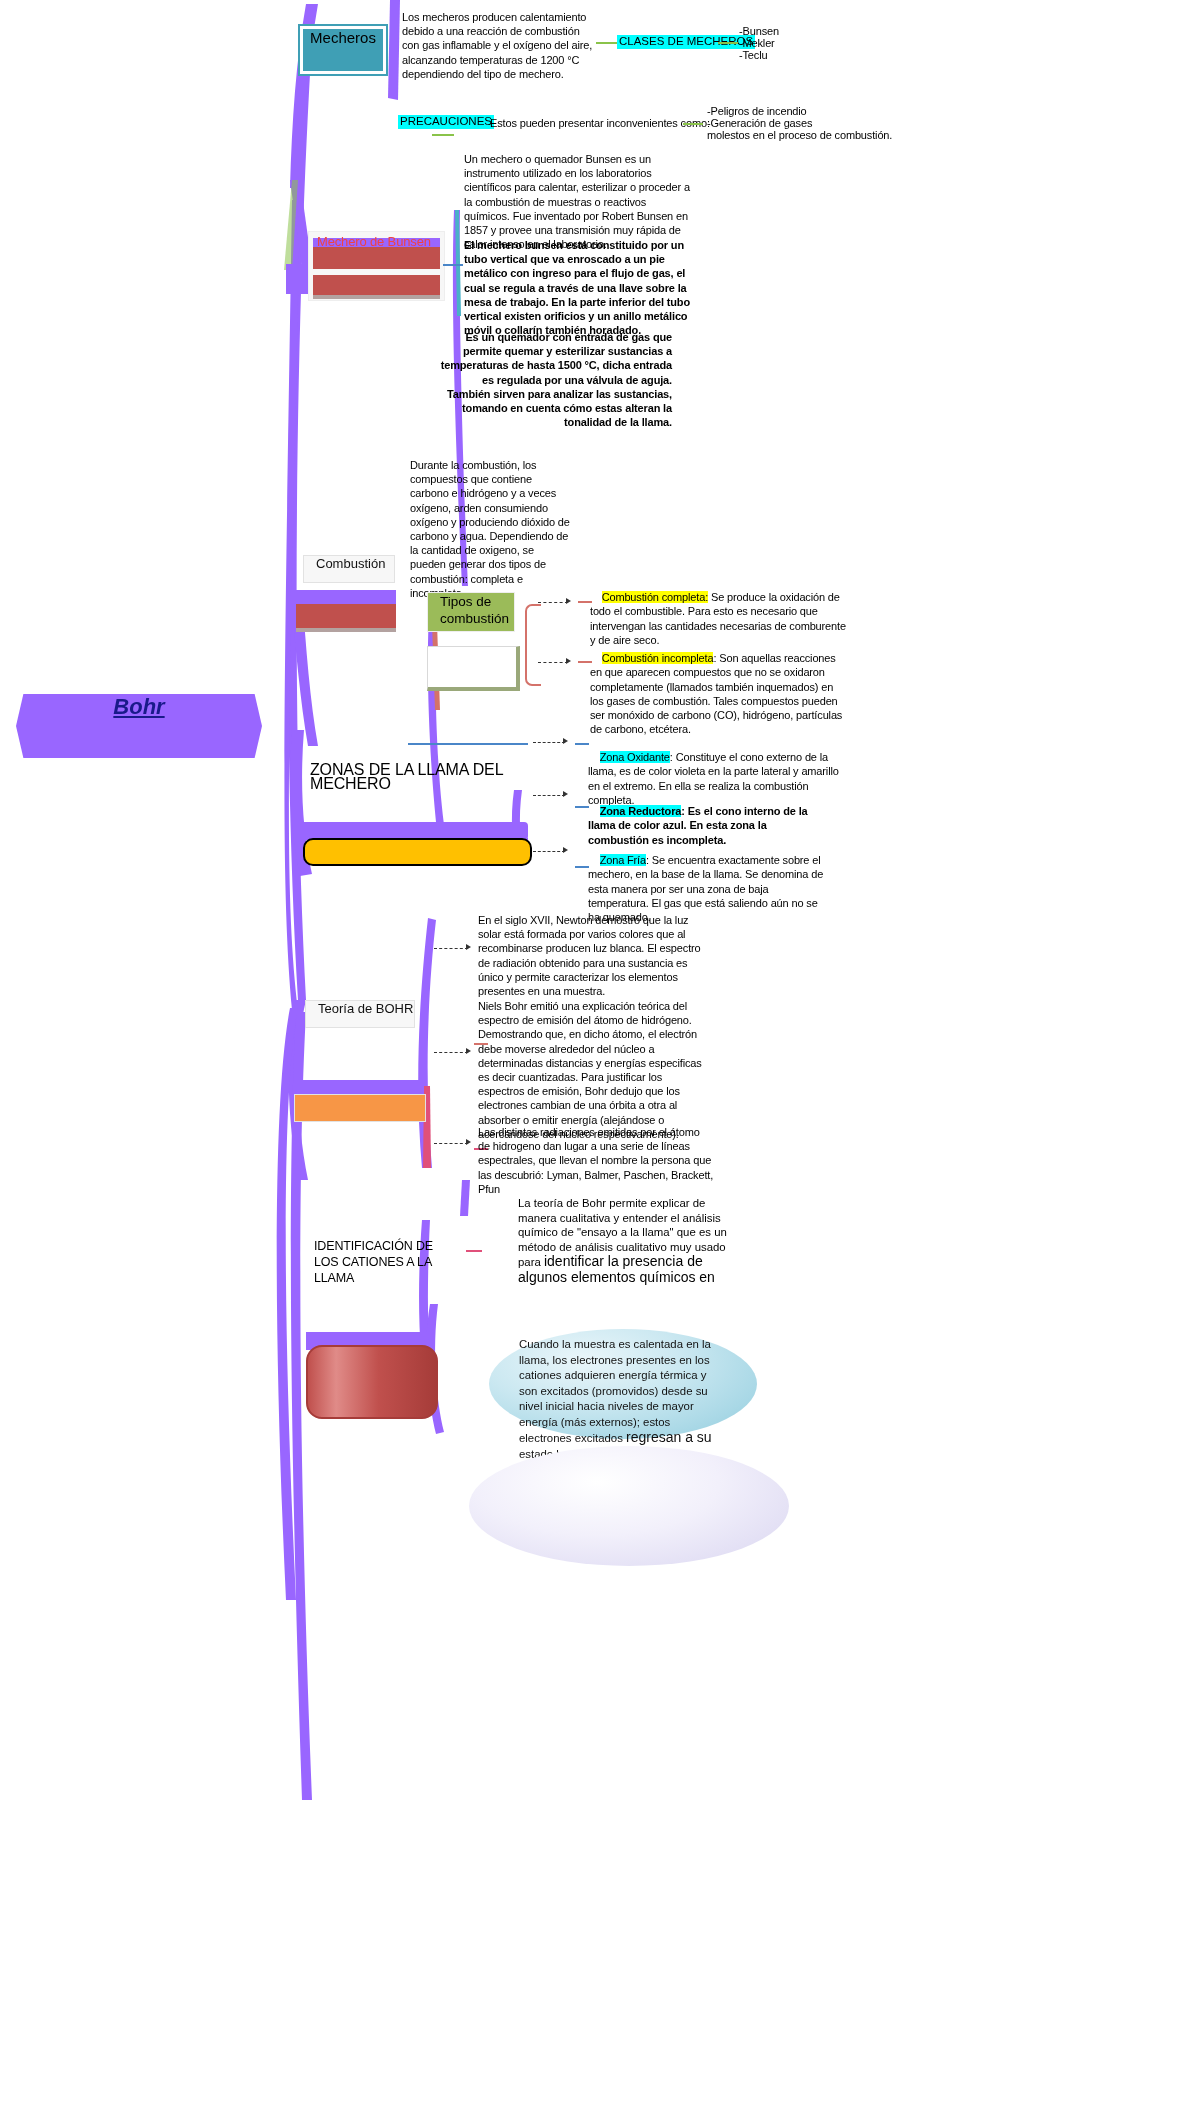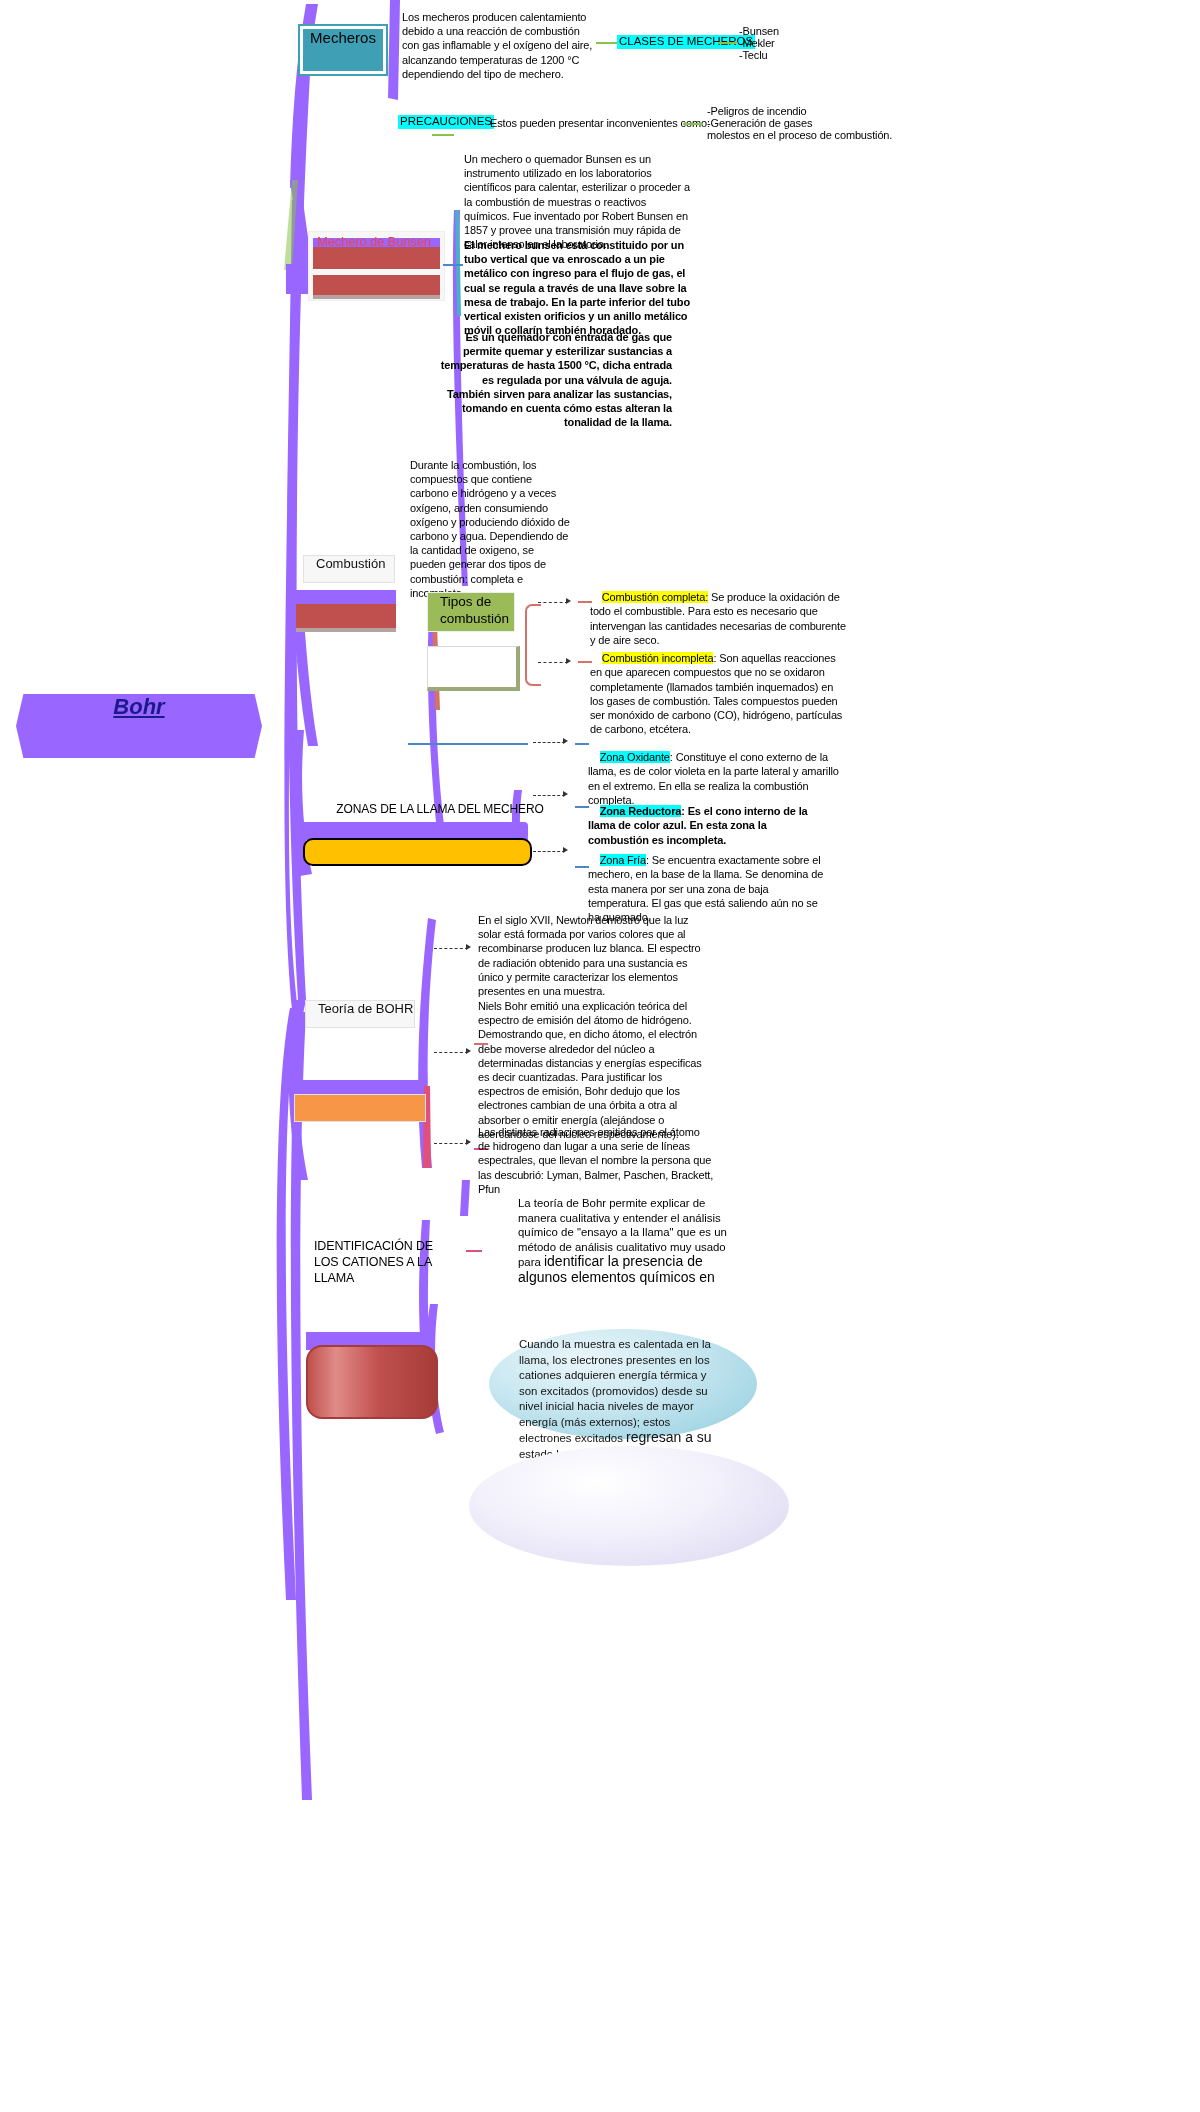--- a/index.html
+++ b/index.html
@@ -247,21 +247,21 @@
   </div>
 
   <svg class="abs" style="left:282px;top:720px;" width="260" height="180">
     <path d="M 10 10 C 6 60, 8 110, 18 156 L 30 154 C 20 110, 18 60, 22 10 Z" fill="#9966ff"></path>
     <path d="M 232 70 C 228 100, 230 120, 236 142 L 244 140 C 238 120, 236 100, 240 70 Z" fill="#9966ff"></path>
     <rect x="228" y="118" width="18" height="20" fill="#9966ff"></rect>
   </svg>
 
   <div class="abs line-blue" style="left:408px;top:743px;width:120px;"></div>
 
-  <div class="abs txt" style="left:310px;top:802px;width:260px;font-size:12px;text-align:center;">ZONAS DE LA LLAMA DEL MECHERO</div>
+  <div class="abs txt" style="left:310px;top:763px;width:260px;font-size:16px;">ZONAS DE LA LLAMA DEL MECHERO</div>
 
   <div class="abs bar-purple" style="left:300px;top:822px;width:228px;height:18px;border-radius:4px;"></div>
   <div class="abs bar-gold" style="left:303px;top:838px;width:225px;height:24px;"></div>
 
   <div class="abs dash" style="left:533px;top:742px;width:32px;"></div>
   <div class="abs arrowhead" style="left:563px;top:738px;"></div>
   <div class="abs line-blue" style="left:575px;top:743px;width:14px;"></div>
   <div class="abs txt" style="left:588px;top:736px;width:256px;">
     <span class="hl-cyan">Zona Oxidante</span><span>: Constituye el cono externo de la llama, es de color violeta en la parte lateral y amarillo en el extremo. En ella se realiza la combustión completa.</span>
   </div>

